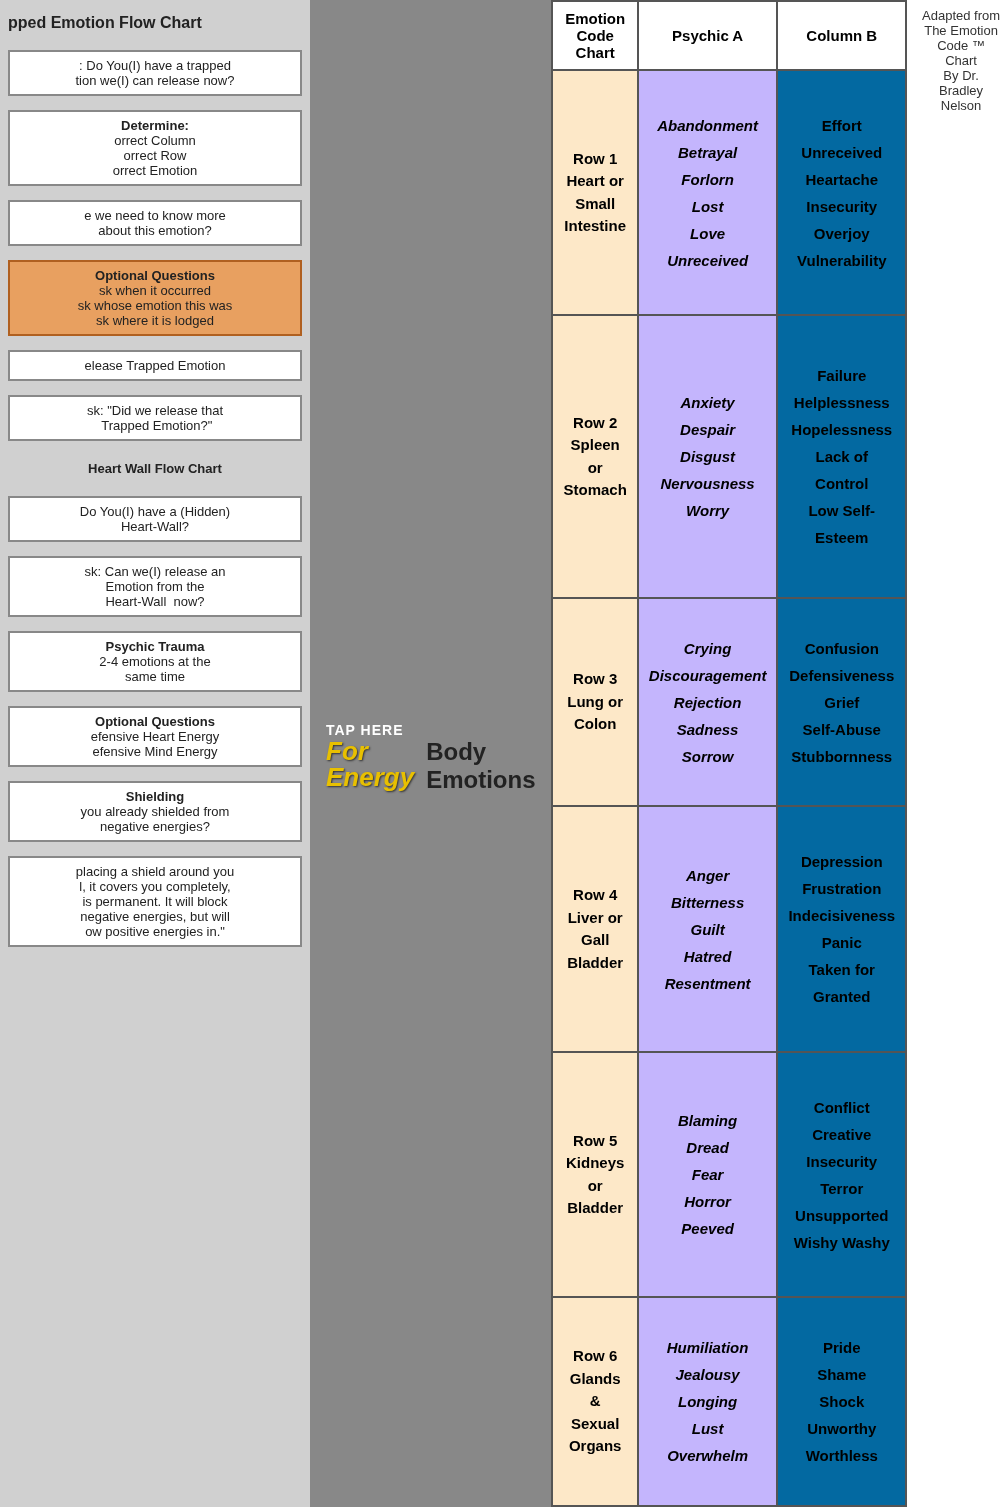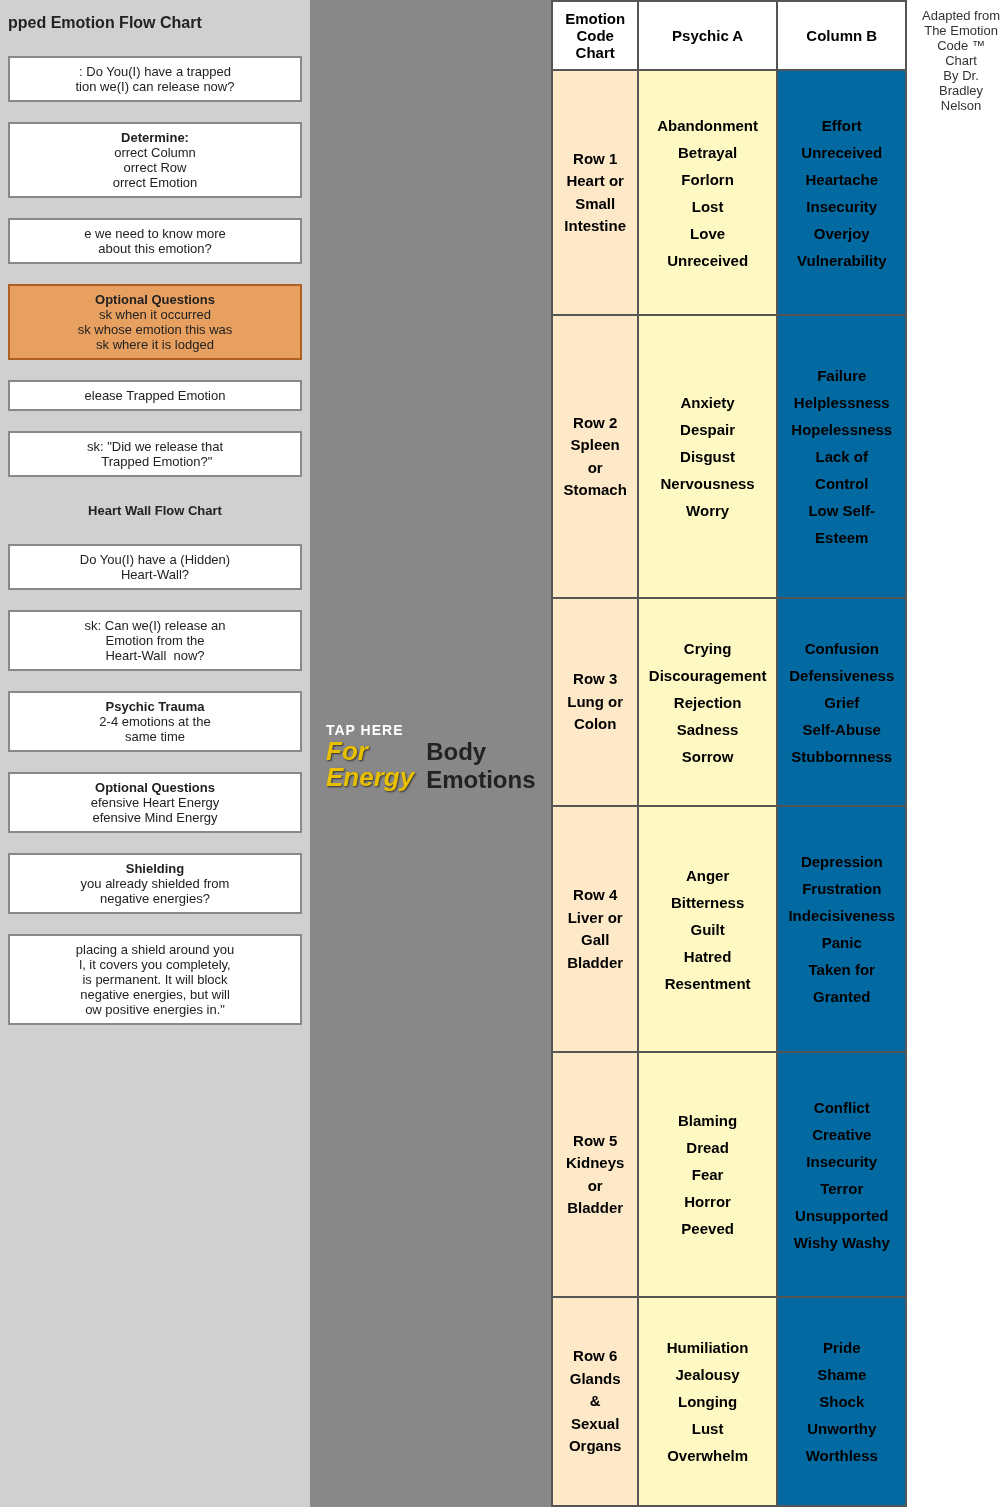--- a/index.html
+++ b/index.html
@@ -13,21 +13,21 @@
     }
 
     
     .left-panel {
       width: 310px;
       min-width: 310px;
       background: #d0d0d0;
       padding: 10px 8px;
       display: flex;
       flex-direction: column;
-      gap: 20px;
+      gap: 14px;
     }
 
     .left-title {
       font-size: 16px;
       font-weight: bold;
       color: #222;
       padding: 4px 0;
     }
 
     .left-box {
@@ -127,24 +127,25 @@
 
     .cell-row-label {
       background: #fde8c8;
       font-weight: bold;
       font-size: 15px;
       line-height: 1.5;
       width: 130px;
     }
 
     .cell-col-a {
-      background: #fef9c3;
+      background: #c4b5fd;
       font-weight: bold;
       font-size: 15px;
       line-height: 1.8;
+      font-style: italic;
     }
 
     .cell-col-b {
       background: #0369a1;
       font-weight: bold;
       font-size: 15px;
       line-height: 1.8;
     }
   </style>
 </head>

